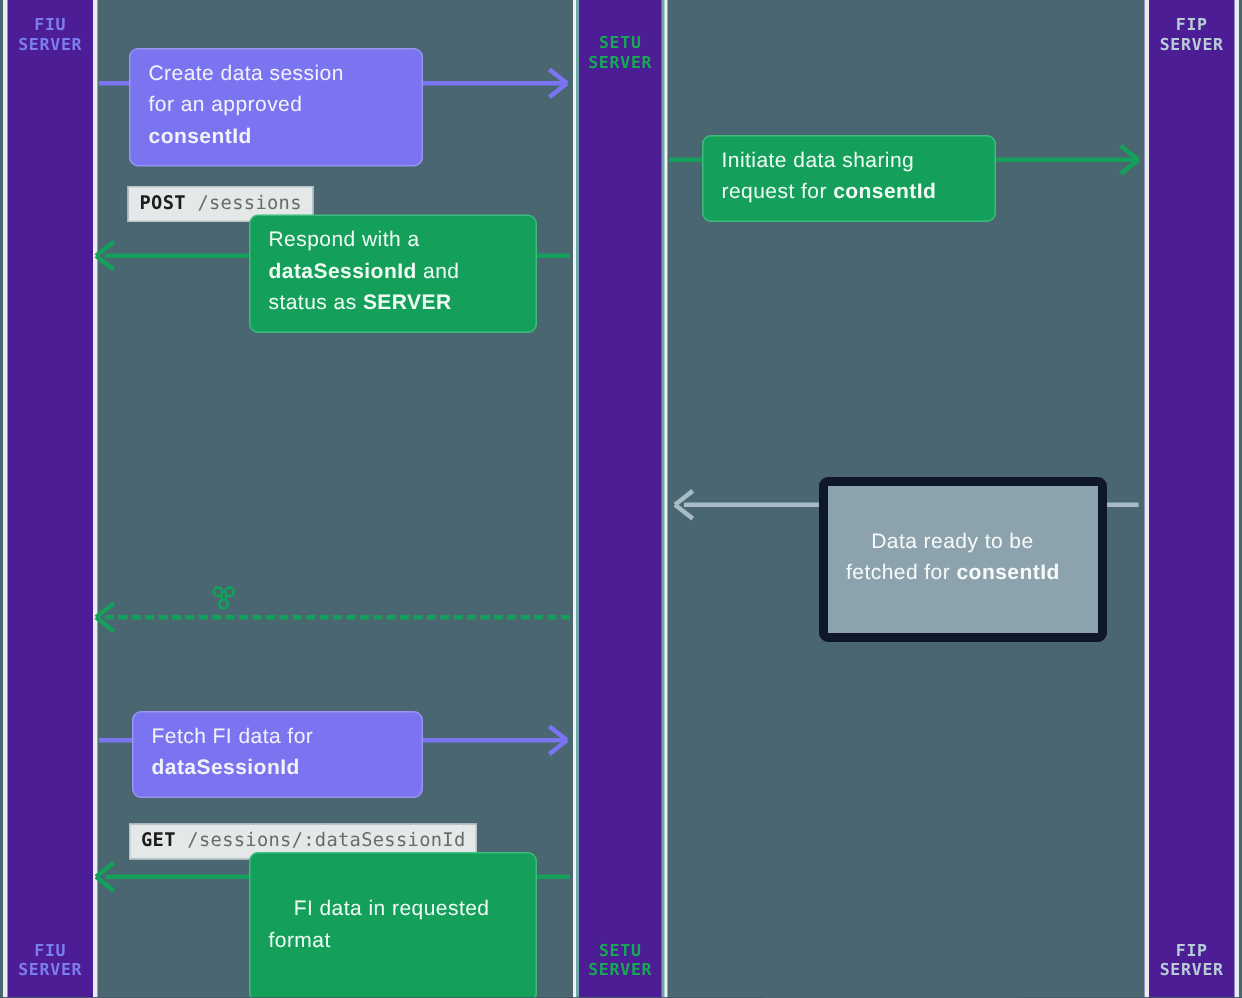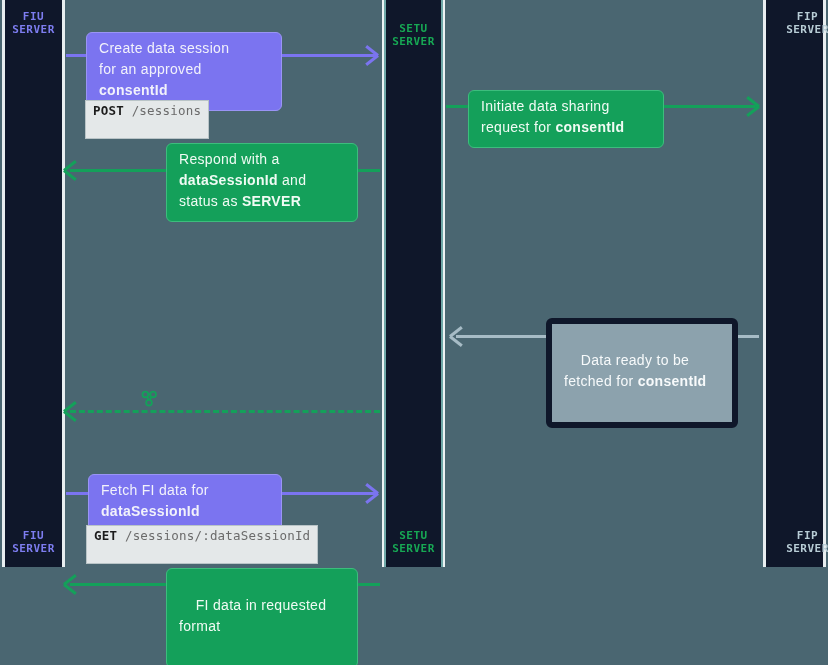--- a/index.html
+++ b/index.html
@@ -13,22 +13,22 @@
     height: 665px;
     background: #4a6671;
     overflow: hidden;
     font-family: "DejaVu Sans Mono", monospace;
   }
 
   
   .lifeline {
     position: absolute;
     top: 0;
-    height: 567px;
-    background: #0f172a;
+    height: 665px;
+    background: #4c1d95;
     border-left: 3px solid #e8eef0;
     border-right: 3px solid #e8eef0;
     box-sizing: border-box;
   }
   .lifeline.mid {
     border-left: 3px solid #eef3f4;
     border-right: 3px solid #eef3f4;
   }
   .lifeline-inner-rule {
     position: absolute;
@@ -130,23 +130,24 @@
 
   
   .badge {
     position: absolute;
     background: #e4e8e9;
     border: 1px solid #b9c4c7;
     color: #4a4a4a;
     font-family: "DejaVu Sans Mono", monospace;
     font-size: 12.5px;
     line-height: 16px;
-    padding: 2px 7px 19px 7px;
+    padding: 2px 7px 4px 7px;
     white-space: pre;
     letter-spacing: 0.2px;
+    margin-top: 24px;
   }
   .badge .verb {
     color: #1c1c1c;
     font-weight: 700;
   }
   .badge .path { color: #6b6b6b; }
 
   
   .webhook-icon {
     position: absolute;
@@ -168,21 +169,21 @@
 
   <div class="lifeline mid" style="left:382px; width:63px;">
     <div class="lifeline-inner-rule" style="left:-1px;"></div>
     <div class="lifeline-inner-rule" style="right:-1px;"></div>
     <div class="actor-label top actor-setu">SETU
 SERVER</div>
     <div class="actor-label bottom actor-setu">SETU
 SERVER</div>
   </div>
 
-  <div class="lifeline" style="left:763px; width:63px;padding-left:13px;">
+  <div class="lifeline" style="left:763px; width:63px;">
     <div class="actor-label top actor-fip">FIP
 SERVER</div>
     <div class="actor-label bottom actor-fip">FIP
 SERVER</div>
   </div>
 
   <div class="arrow" style="left:66px; top:54px; width:312px; border-top-color:#7b74f0;"></div>
   <div class="head open-right" style="left:365px; top:47px; color:#7b74f0;"></div>
   <div class="msg purple" style="left:86px; top:32px; width:196px;"><span>Create data session
 for an approved

